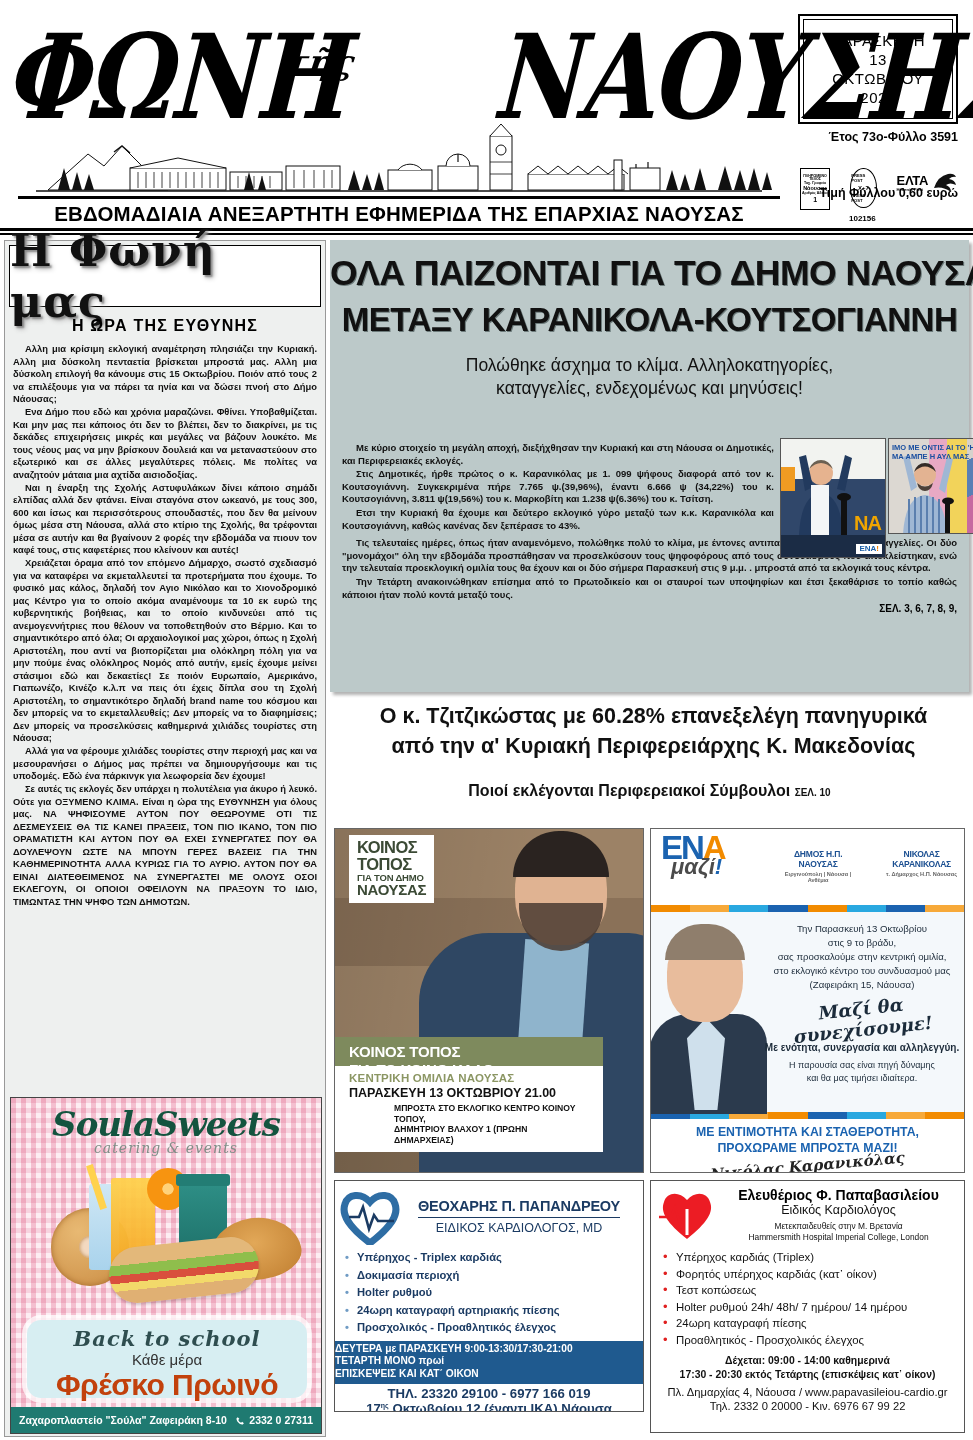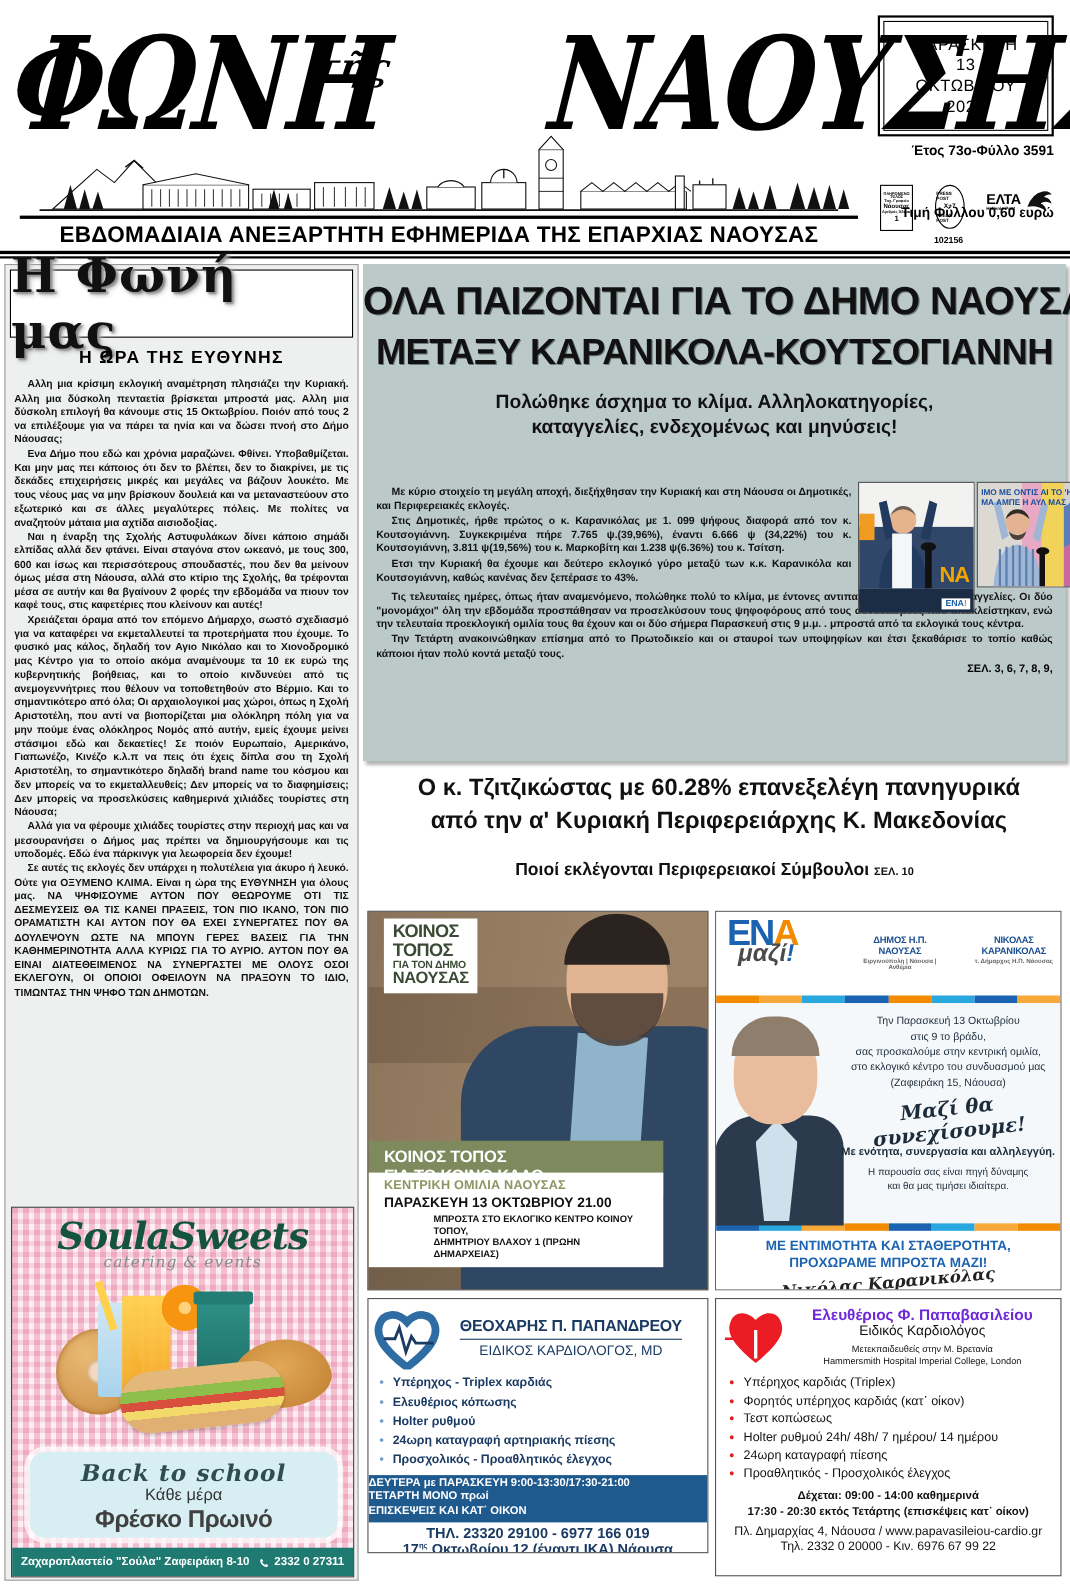--- a/index.html
+++ b/index.html
@@ -128,40 +128,40 @@
      border-radius:50% 50% 45% 45%/60% 60% 40% 40%; transform: rotate(-8deg); }
   .sandwich { position:absolute; left:98px; top:82px; width:150px; height:56px;
      background: linear-gradient(180deg,#e3b87a 0 30%, #8fbe4c 30% 48%, #d94f3d 48% 62%, #f2d96a 62% 76%, #e0b073 76% 100%);
      border-radius:28px; transform: rotate(-6deg); box-shadow:0 2px 3px rgba(0,0,0,.18);}
   .soula-banner { position:absolute; left:16px; top:222px; width:280px; height:78px;
      background:#d7eef2; border-radius:14px; padding-top:6px; text-align:center;
      box-shadow:0 0 0 5px rgba(255,255,255,.75); }
   .b2s { font-family:"DejaVu Serif", serif; font-style:italic; font-weight:700;
      font-size:21px; color:#2e4d4f; letter-spacing:1px; }
   .kathe { font-size:15px; color:#333; font-weight:400; }
-  .fresko { font-size:22px; font-weight:700; color:#404040; letter-spacing:-0.5px; }
+  .fresko { font-size:30px; font-weight:700; color:#c2410c; letter-spacing:-0.5px; }
   .soula-foot { position:absolute; left:0; bottom:0; width:100%; height:26px;
      background:#1f7a71; color:#fff; display:flex; align-items:center; justify-content:space-between;
      padding:0 8px; font-size:10.5px; font-weight:700; }
 
   
   .lead {
     position:absolute; left:0; top:0; width:639px; height:452px;
     background:#bcc9c9; box-shadow:3px 3px 3px rgba(0,0,0,.3);
   }
   .lead-h1 { text-align:center; padding-top:10px; }
   .lead-h1 .l1, .lead-h1 .l2 {
     font-weight:700; color:#111; letter-spacing:-0.5px; white-space:nowrap;
     font-family:"Liberation Sans", sans-serif;
     text-shadow:1px 1px 0 #6c7a7a;
   }
   .lead-h1 .l1 { font-size:35.5px; line-height:46px; }
   .lead-h1 .l2 { font-size:33px; line-height:48px; }
   .lead-kicker { text-align:center; margin-top:10px; padding:0 26px; }
-  .lead-kicker span { font-size:17.5px; font-weight:700; color:#111; line-height:23px; display:block; }
+  .lead-kicker span { font-size:17.5px; font-weight:400; color:#111; line-height:23px; display:block; }
   .lead-body { position:absolute; left:12px; top:202px; width:615px; }
   .lead-body p { font-size:9.5px; line-height:12.6px; color:#111; font-weight:700;
      text-align:justify; text-indent:14px; margin-bottom:1px; }
   .lead-body .narrow { width:432px; }
   .sel-line { text-align:right; font-size:10px; font-weight:700; margin-top:2px; }
   .photo-a { position:absolute; left:450px; top:198px; width:106px; height:120px;
      border:1px solid #555; overflow:hidden;
      background:linear-gradient(160deg,#29405e 0 40%,#c9ced3 40% 60%,#1b2c45 60% 100%); }
   .photo-b { position:absolute; left:558px; top:198px; width:96px; height:96px;
      border:1px solid #555; overflow:hidden;
@@ -268,21 +268,21 @@
   .d1-foot .f1 { font-size:13.2px; font-weight:700; color:#1b3b63; }
   .d1-foot .f2 { font-size:13.2px; font-weight:700; color:#1b3b63; }
   .d1-foot .f2 sup { font-size:7px; }
   .d1-foot .f3 { font-size:9.8px; font-weight:700; color:#1b3b63; margin-top:1px;}
 
   .ad-doc2 { position:absolute; left:320px; top:940px; width:315px; height:253px;
      border:1px solid #555; background:#fff; overflow:hidden; }
   .d2-head { display:flex; align-items:flex-start; padding:6px 6px 0 6px; }
   .heart-r { width:62px; height:56px; position:relative; flex:none; }
   .d2-name { flex:1; text-align:center; }
-  .d2-name .n1 { font-size:14px; font-weight:700; color:#6d28d9; }
+  .d2-name .n1 { font-size:14px; font-weight:700; color:#000000; }
   .d2-name .n2 { font-size:12.5px; color:#111; }
   .d2-name .n3 { font-size:8.4px; color:#111; margin-top:4px; line-height:11px; }
   .d2-list { padding:6px 8px 0 12px; }
   .d2-list li { list-style:none; font-size:11.4px; color:#111; line-height:16.6px;
      position:relative; padding-left:13px; }
   .d2-list li:before { content:"•"; position:absolute; left:0; color:#e02020; font-size:13px; }
   .d2-hours { text-align:center; margin-top:5px; }
   .d2-hours div { font-size:10.4px; font-weight:700; color:#111; line-height:14px; }
   .d2-foot { text-align:center; margin-top:3px; }
   .d2-foot div { font-size:11.2px; color:#111; line-height:14.5px; }
@@ -632,21 +632,21 @@
               <path d="M10 30 h10 l4 -10 l6 22 l5 -14 l4 6 h16" fill="none" stroke="#1b3b63" stroke-width="2.6"></path>
             </svg>
           </div>
           <div class="d1-name">
             <div class="n1">ΘΕΟΧΑΡΗΣ Π. ΠΑΠΑΝΔΡΕΟΥ</div>
             <div class="n2">ΕΙΔΙΚΟΣ ΚΑΡΔΙΟΛΟΓΟΣ, MD</div>
           </div>
         </div>
         <ul class="d1-list">
           <li>Υπέρηχος - Triplex καρδιάς</li>
-          <li>Ελευθέριος κόπωσης</li>
+          <li>Δοκιμασία περιοχή</li>
           <li>Holter ρυθμού</li>
           <li>24ωρη καταγραφή αρτηριακής πίεσης</li>
           <li>Προσχολικός - Προαθλητικός έλεγχος</li>
         </ul>
         <div class="d1-blue">
           <div>ΔΕΥΤΕΡΑ με ΠΑΡΑΣΚΕΥΗ 9:00-13:30/17:30-21:00</div>
           <div>ΤΕΤΑΡΤΗ ΜΟΝΟ πρωί</div>
           <div>ΕΠΙΣΚΕΨΕΙΣ ΚΑΙ ΚΑΤ΄ ΟΙΚΟΝ</div>
         </div>
         <div class="d1-foot">

